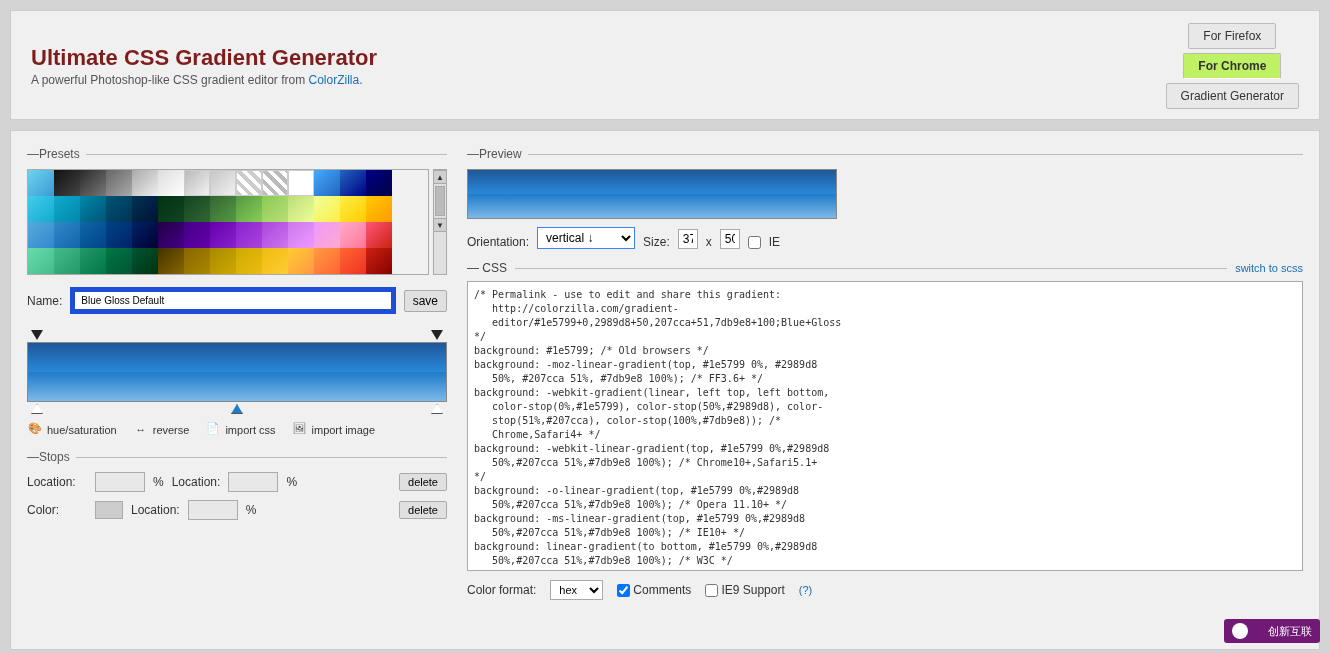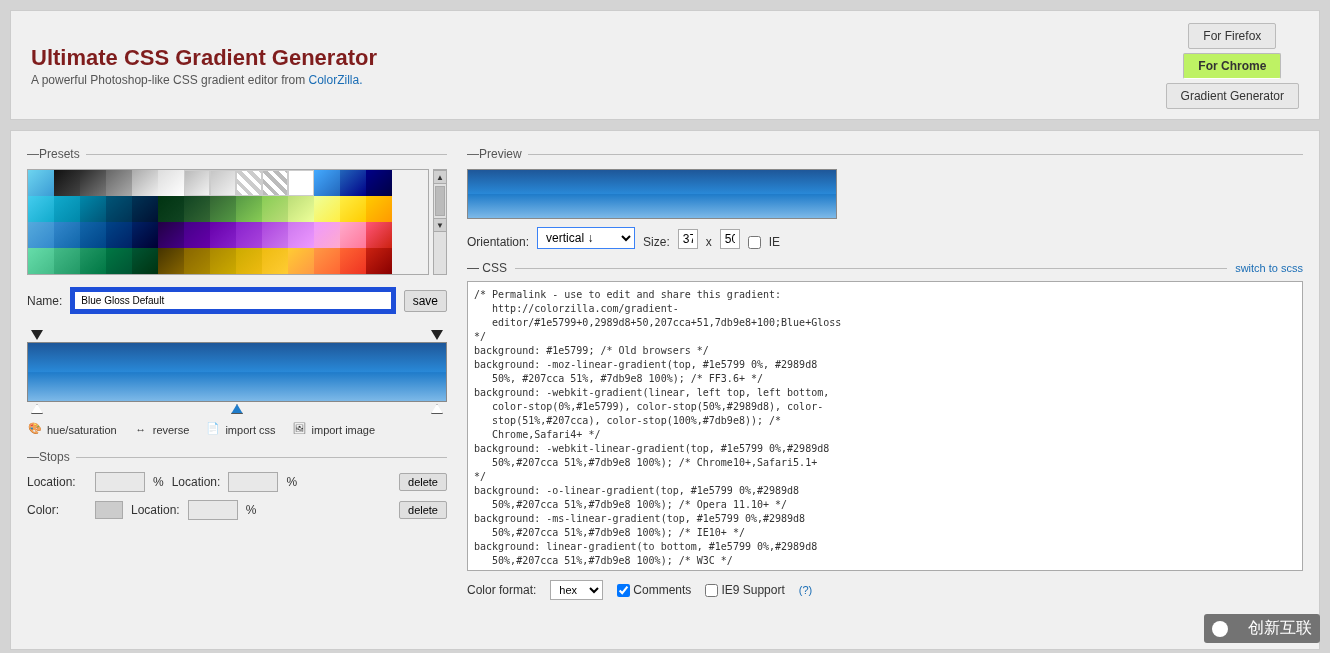--- a/index.html
+++ b/index.html
@@ -353,23 +353,23 @@
     }
     .ie9-help {
       color: #1a6db5;
       cursor: pointer;
       font-size: 11px;
     }
     .watermark {
       position: fixed;
       bottom: 10px;
       right: 10px;
-      background: #737373;
+      background: #701a75;
       color: #fff;
-      font-size: 16px;
+      font-size: 11px;
       padding: 4px 8px;
       border-radius: 3px;
       display: flex;
       align-items: center;
       gap: 20px;
     }
     .watermark-icon {
       width: 16px;
       height: 16px;
       background: #fff;

